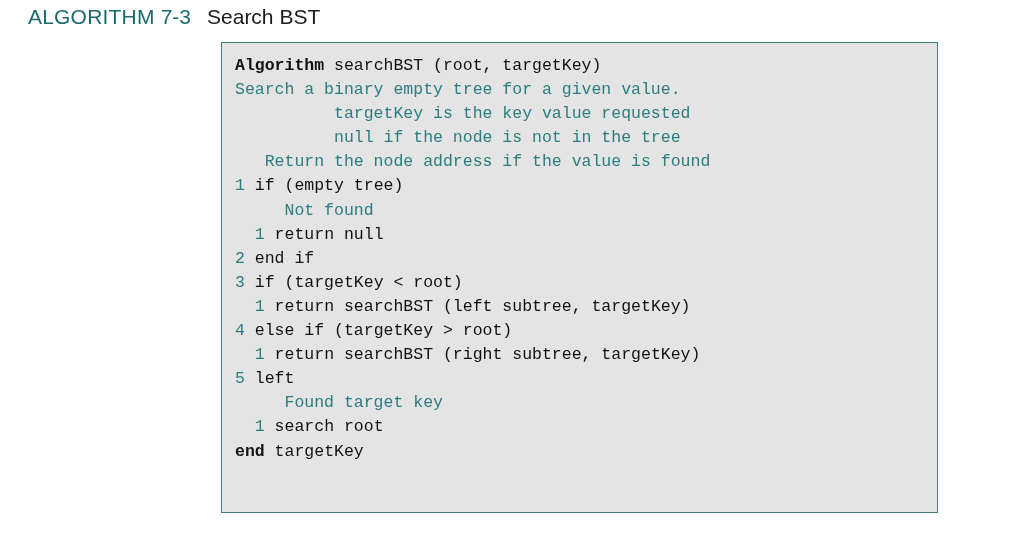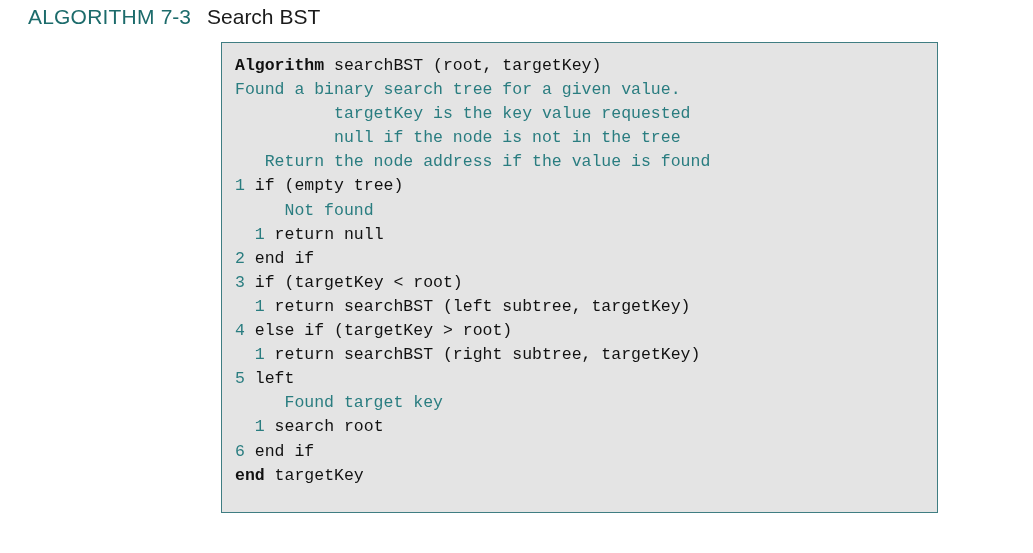--- a/index.html
+++ b/index.html
@@ -81,31 +81,30 @@
 </head>
 <body>
 
 <div id="caption">
   <span class="algo-label">ALGORITHM</span><span class="algo-number">7-3</span><span class="algo-title">Search BST</span>
 </div>
 
 <div id="code-box">
   <div id="code-listing">
       <div class="code-line"><span class="kw">Algorithm</span><span> searchBST (root, targetKey)</span></div>
-      <div class="code-line comment"><span>Found a binary search tree for a given value.</span></div>
+      <div class="code-line comment"><span>Search a binary empty tree for a given value.</span></div>
       <div class="code-line comment"><span>          targetKey is the key value requested</span></div>
       <div class="code-line comment"><span>          null if the node is not in the tree</span></div>
       <div class="code-line comment"><span>   Return the node address if the value is found</span></div>
       <div class="code-line"><span class="num">1</span><span> if (empty tree)</span></div>
       <div class="code-line comment"><span>     Not found</span></div>
       <div class="code-line"><span class="num">  1</span><span> return null</span></div>
       <div class="code-line"><span class="num">2</span><span> end if</span></div>
       <div class="code-line"><span class="num">3</span><span> if (targetKey &lt; root)</span></div>
       <div class="code-line"><span class="num">  1</span><span> return searchBST (left subtree, targetKey)</span></div>
       <div class="code-line"><span class="num">4</span><span> else if (targetKey &gt; root)</span></div>
       <div class="code-line"><span class="num">  1</span><span> return searchBST (right subtree, targetKey)</span></div>
       <div class="code-line"><span class="num">5</span><span> left</span></div>
       <div class="code-line comment"><span>     Found target key</span></div>
       <div class="code-line"><span class="num">  1</span><span> search root</span></div>
-      <div class="code-line"><span class="num">6</span><span> end if</span></div>
       <div class="code-line"><span class="kw">end</span><span> targetKey</span></div>
     </div>
 </div>
 
 </body></html>

